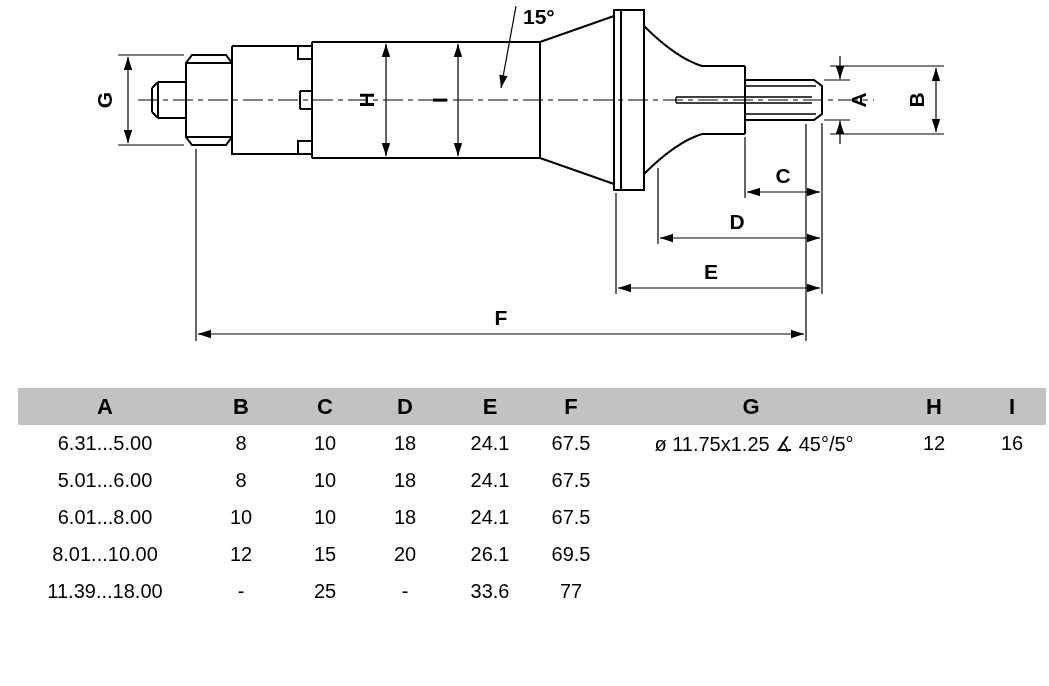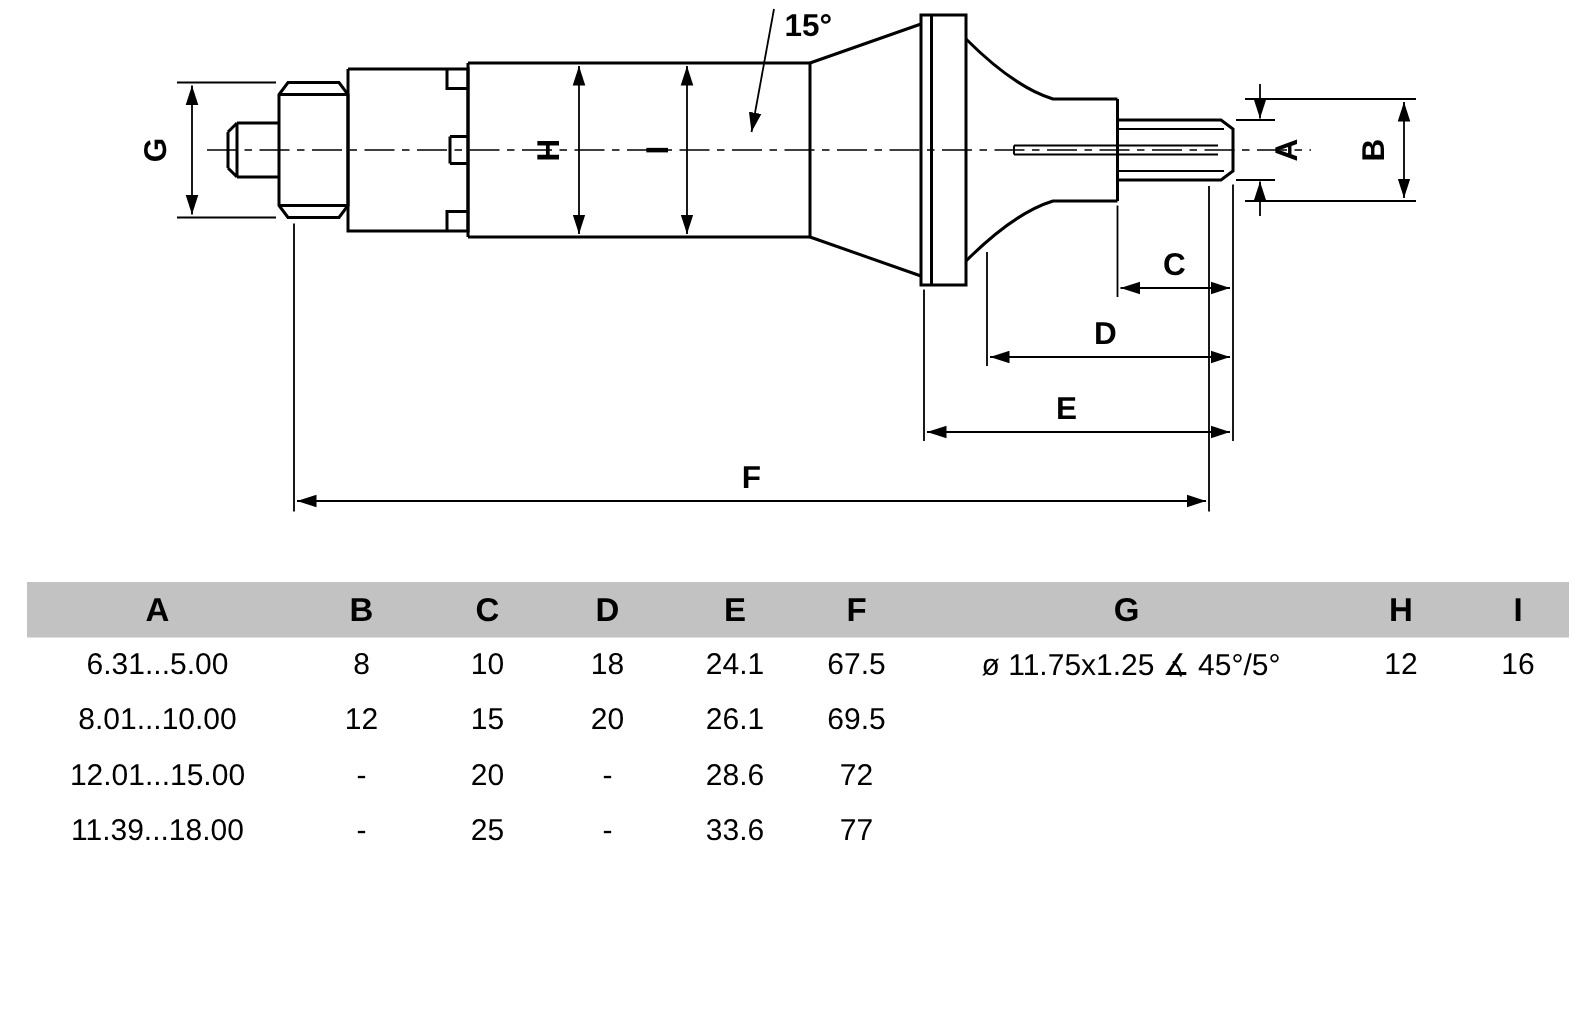--- a/index.html
+++ b/index.html
@@ -160,42 +160,53 @@
       <td>8</td>
       <td>10</td>
       <td>18</td>
       <td>24.1</td>
       <td>67.5</td>
       <td class="leftcell">ø 11.75x1.25 ∡ 45°/5°</td>
       <td>12</td>
       <td>16</td>
     </tr>
     <tr>
+      <td>5.01...6.00</td>
+      <td>8</td>
+      <td>10</td>
+      <td>18</td>
+      <td>24.1</td>
+      <td>67.5</td>
+      <td class="leftcell"></td>
+      <td></td>
+      <td></td>
+    </tr>
+    <tr>
+      <td>6.01...8.00</td>
+      <td>10</td>
+      <td>10</td>
+      <td>18</td>
+      <td>24.1</td>
+      <td>67.5</td>
+      <td class="leftcell"></td>
+      <td></td>
+      <td></td>
+    </tr>
+    <tr>
       <td>8.01...10.00</td>
       <td>12</td>
       <td>15</td>
       <td>20</td>
       <td>26.1</td>
       <td>69.5</td>
       <td class="leftcell"></td>
       <td></td>
       <td></td>
     </tr>
     <tr>
-      <td>12.01...15.00</td>
-      <td>-</td>
-      <td>20</td>
-      <td>-</td>
-      <td>28.6</td>
-      <td>72</td>
-      <td class="leftcell"></td>
-      <td></td>
-      <td></td>
-    </tr>
-    <tr>
       <td>11.39...18.00</td>
       <td>-</td>
       <td>25</td>
       <td>-</td>
       <td>33.6</td>
       <td>77</td>
       <td class="leftcell"></td>
       <td></td>
       <td></td>
     </tr>

